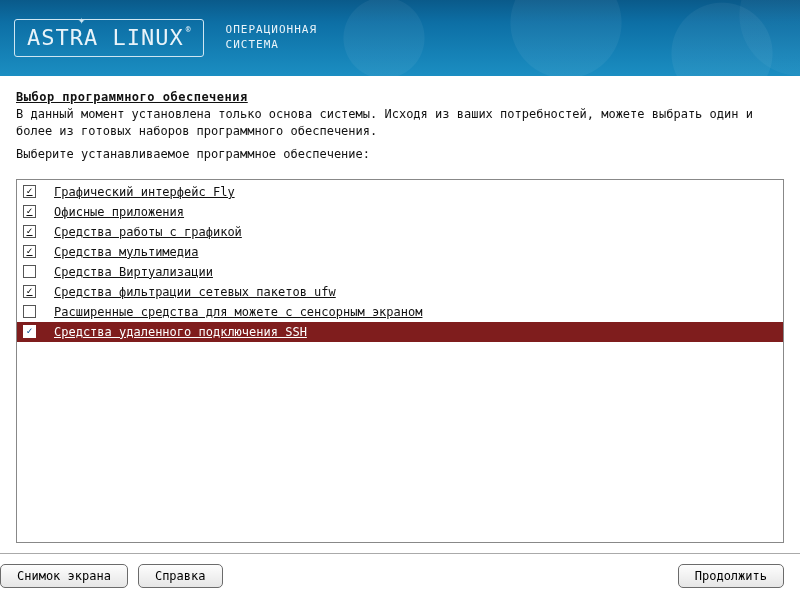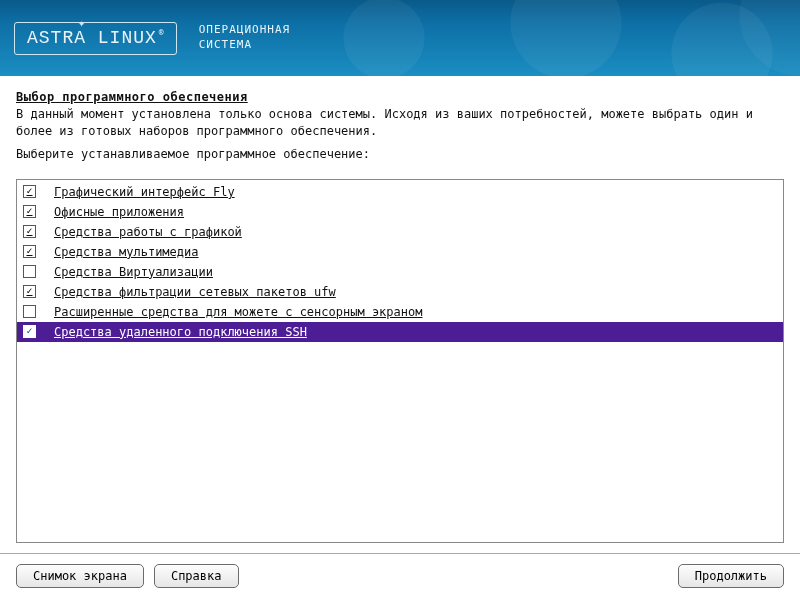--- a/index.html
+++ b/index.html
@@ -29,21 +29,21 @@
       radial-gradient(circle at 85% 70%, rgba(255,255,255,0.05) 0 50px, transparent 51px),
       radial-gradient(circle at 100% 20%, rgba(255,255,255,0.04) 0 60px, transparent 61px);
   }
   .logo-box {
     border: 1.5px solid #cfe6f2;
     border-radius: 3px;
     padding: 5px 12px 6px 12px;
     color: #e8f3f9;
     position: relative;
   }
-  .logo-main { font-size: 18px; letter-spacing: 1px; font-weight: 500; font-family: Liberation Mono, monospace; }
+  .logo-main { font-size: 22px; letter-spacing: 1px; font-weight: 500; }
   .logo-star { position:absolute; top:-7px; left:63px; color:#cfe6f2; font-size:12px; }
   .logo-reg { font-size: 8px; vertical-align: top; margin-left:2px;}
   .header-text { margin-left: 22px; color:#eaf4fa; line-height:1.35; font-size:11px; letter-spacing:1px;}
   .main {
     flex: 1;
     padding: 14px 16px 10px 16px;
     display: flex;
     flex-direction: column;
     color: #111;
   }
@@ -58,36 +58,36 @@
     padding: 2px 0;
   }
   .item {
     display: flex;
     align-items: center;
     padding: 3px 6px;
     gap: 18px;
     cursor: default;
     text-decoration: underline;
   }
-  .item.selected { background: #4c1d95; color: #fff; }
+  .item.selected { background: #7f1d1d; color: #fff; }
   .chk {
     width: 13px; height: 13px;
     border: 1px solid #555;
     background: #fff;
     display: inline-flex;
     align-items: center; justify-content: center;
     font-size: 10px; line-height: 1;
     flex-shrink: 0;
   }
   .item.selected .chk { border-color:#fff; background:#fff; color:#0a4f8f;}
   .chk.checked::after { content: "✓"; color:#000; font-weight:bold; position:relative; top:-0.5px;}
   .item.selected .chk.checked::after { color:#0a4f8f; }
   .footer {
     border-top: 1px solid #aaa;
-    padding: 10px 16px 12px 16px;
+    padding: 10px 16px 12px 0;
     display: flex;
     gap: 10px;
     align-items: center;
   }
   .btn {
     border: 1px solid #6b6b6b;
     border-radius: 5px;
     background: linear-gradient(#fdfdfd,#e6e6e6);
     padding: 4px 16px;
     font-family: inherit;

